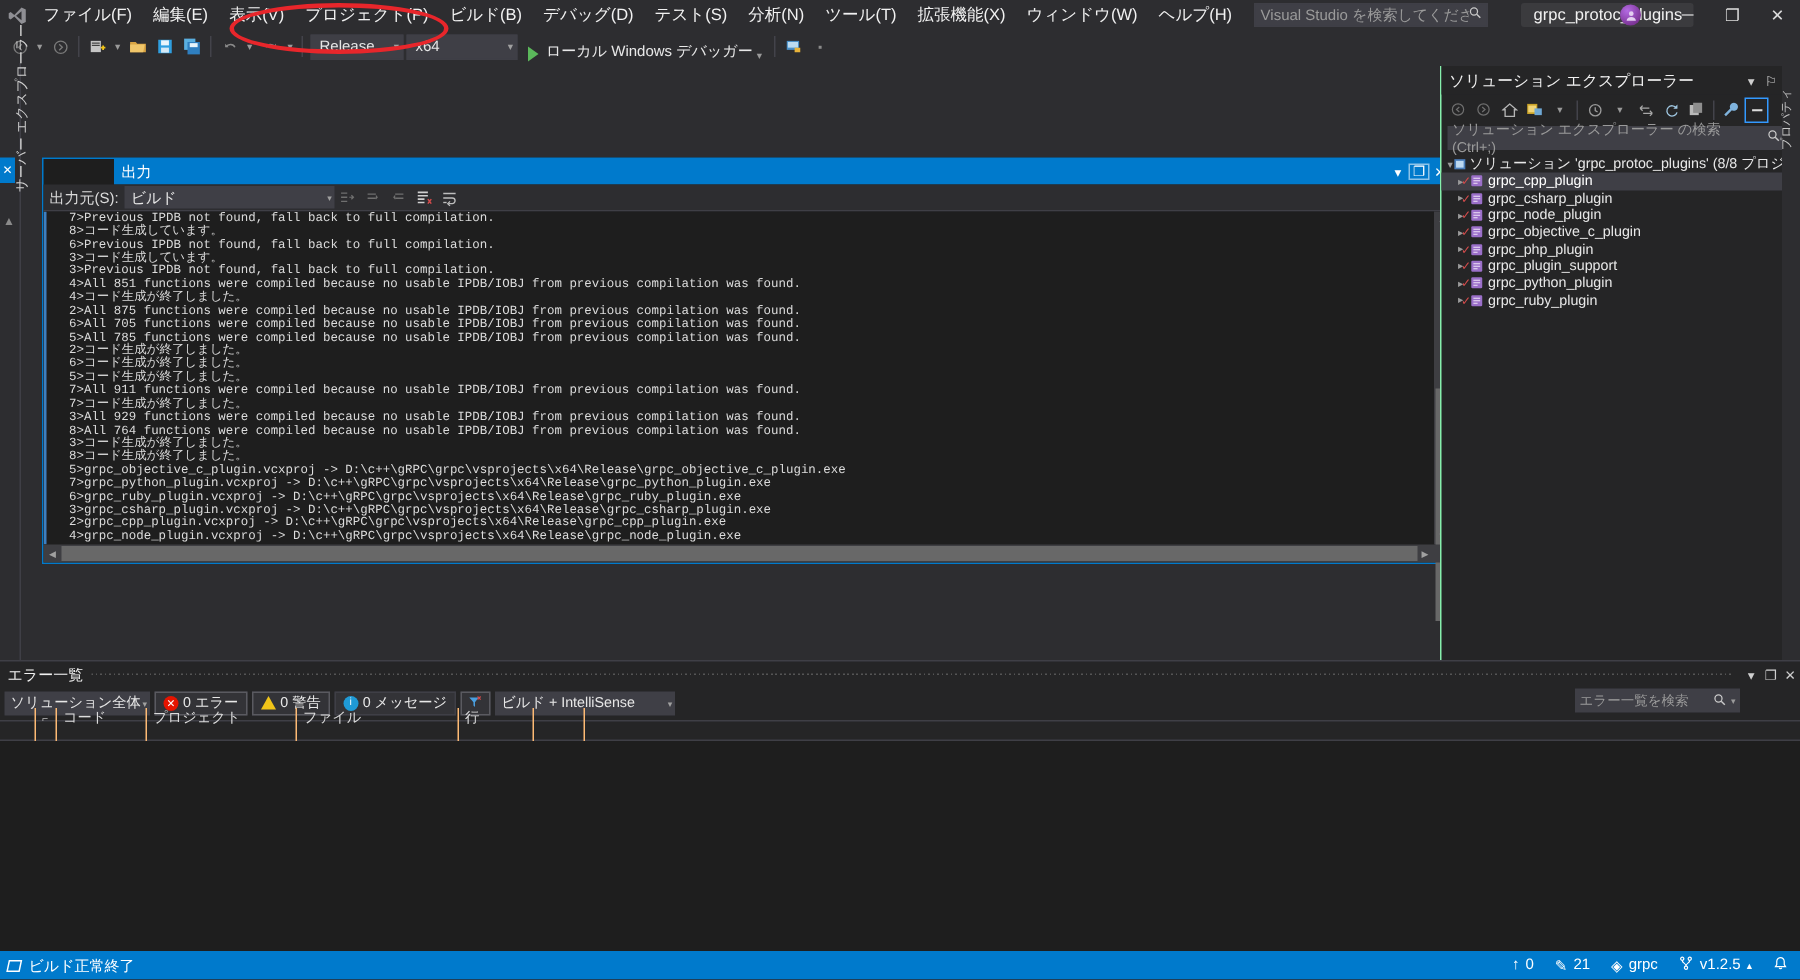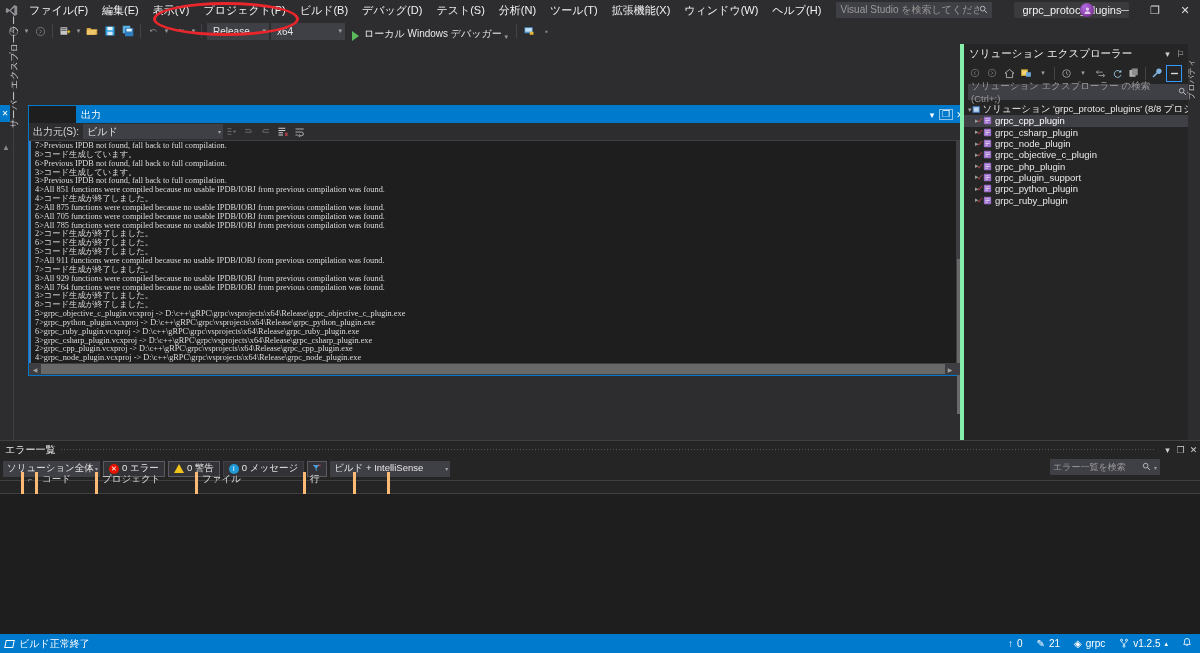--- a/index.html
+++ b/index.html
@@ -115,43 +115,43 @@
   .ow-src-combo .v { flex: 1; }
   .ow-ico { width: 17px; height: 16px; display: flex; align-items: center;
             justify-content: center; font-size: 10px; color: #8a8a8a; }
   .ow-ico.on { color: #d8d8d8; }
   .ow-body {
     position: absolute; left: 0; top: 35px; right: 0; bottom: 12px;
     background: #1e1e1e; overflow: hidden; display: flex;
   }
   .ow-gutter { width: 3px; background: #1e1e1e; border-left: 2px solid #3f7fbf; }
   .ow-text {
-    flex: 1; font-family: Liberation Serif, serif; font-size: 8.3px;
-    line-height: 8.85px; color: #dcdcdc; padding: 1px 0 0 3px; white-space: pre;
+    flex: 1; font-family: Liberation Mono, monospace; font-size: 8.3px;
+    line-height: 8.85px; color: #dcdcdc; padding: 1px 0 0 14px; white-space: pre;
     overflow: hidden;
   }
   .ow-text .ln { height: 8.85px; }
   .ow-vscroll {
     position: absolute; right: 0; top: 35px; bottom: 12px; width: 11px; background: #3e3e42;
   }
   .ow-vthumb { position: absolute; left: 1px; right: 1px; top: 118px; height: 155px; background: #686868; }
   .ow-varrow { position:absolute; left:0; right:0; height:11px; color:#a0a0a0; font-size:6px;
                display:flex; align-items:center; justify-content:center;}
   .ow-hscroll {
     position: absolute; left: 0; right: 11px; bottom: 0; height: 12px; background: #3e3e42;
     display: flex; align-items: center;
   }
   .ow-hthumb { position: absolute; left: 12px; width: 904px; top: 1px; bottom: 1px; background: #686868; }
   .ow-harrow { width: 12px; text-align: center; font-size: 6px; color: #a0a0a0; z-index: 2; }
   .ow-corner { position:absolute; right:0; bottom:0; width:11px; height:12px; background:#3e3e42; }
 
   
   .solexp {
     position: absolute; right: 0; top: 44px; width: 240px; height: 396px; background: #252526;
-    border-left: 4px solid #86efac;
+    border-left: 1px solid #86efac;
   }
   .se-head {
     height: 19px; display: flex; align-items: center; padding-left: 5px;
     font-size: 10.5px; color: #f1f1f1; background: #252526;
   }
   .se-head .t { flex: 1; }
   .se-head .btn { width: 13px; text-align: center; font-size: 9px; color: #cfcfcf; }
   .se-toolbar {
     height: 20px; display: flex; align-items: center; padding-left: 3px; gap: 1px;
   }
@@ -222,21 +222,21 @@
   .el-search {
     position: absolute; right: 40px; top: 18px; width: 110px; height: 16px; background: #3f3f46;
     display: flex; align-items: center; padding: 0 3px; font-size: 9px; color: #9a9a9a;
   }
   .el-search .ph { flex: 1; }
   .el-cols {
     position: absolute; left: 0; top: 39px; width: 1200px; height: 14px;
     background: #252526; border-top: 1px solid #3f3f46; border-bottom: 1px solid #3f3f46;
     display: flex; align-items: center; font-size: 9.5px; color: #dcdcdc;
   }
-  .el-col { padding-left: 4px; border-right: 3px solid #fdba74; height: 30px; line-height: 14px;
+  .el-col { padding-left: 4px; border-right: 1px solid #fdba74; height: 30px; line-height: 14px;
             overflow: hidden; white-space: nowrap; }
   .el-body { position: absolute; left: 0; top: 53px; right: 0; bottom: 0; background: #1e1e1e; }
 
   
   .statusbar {
     position: absolute; left: 0; bottom: 0; width: 1200px; height: 19px;
     background: #007acc; display: flex; align-items: center; color: #fff; font-size: 10px;
   }
   .sb-left { display: flex; align-items: center; padding-left: 5px; gap: 5px; }
   .sb-sq { width: 9px; height: 8px; border: 1px solid #fff; transform: skewX(-12deg); }

